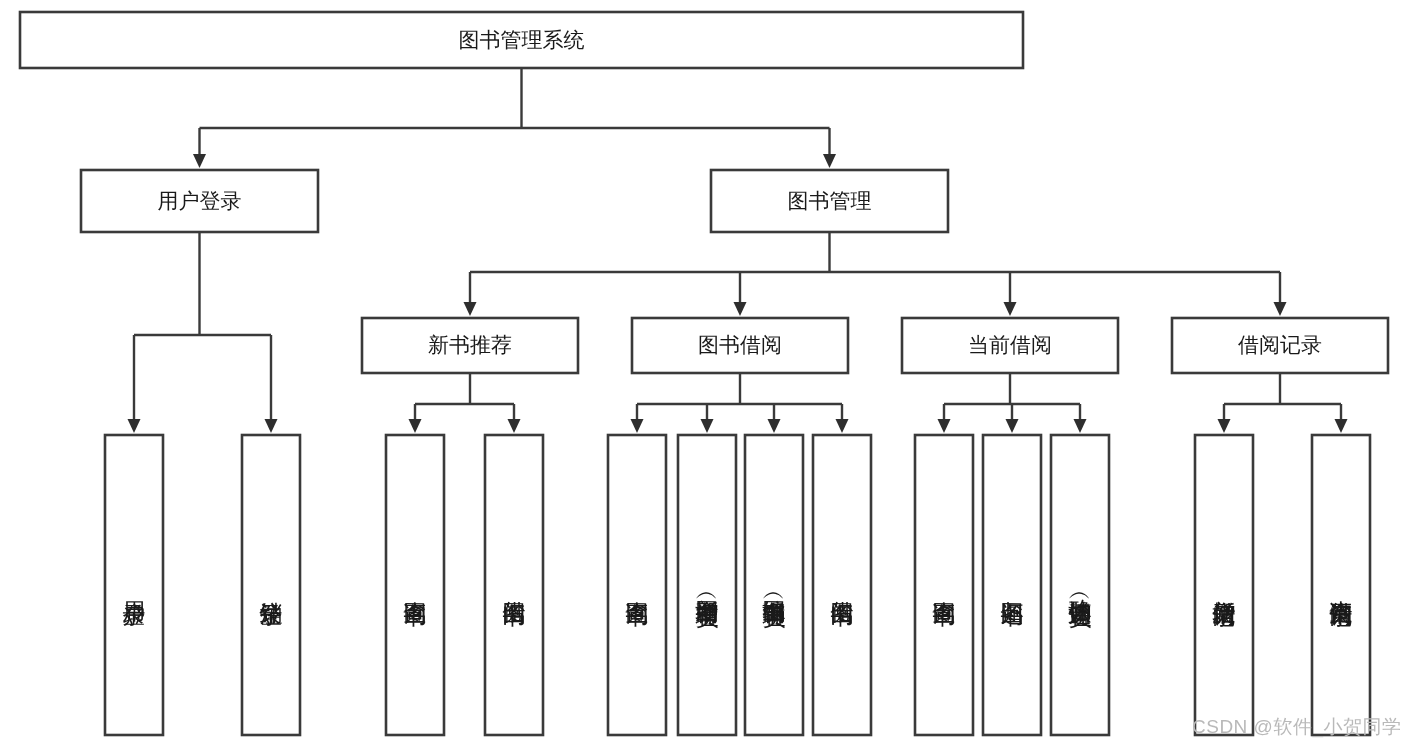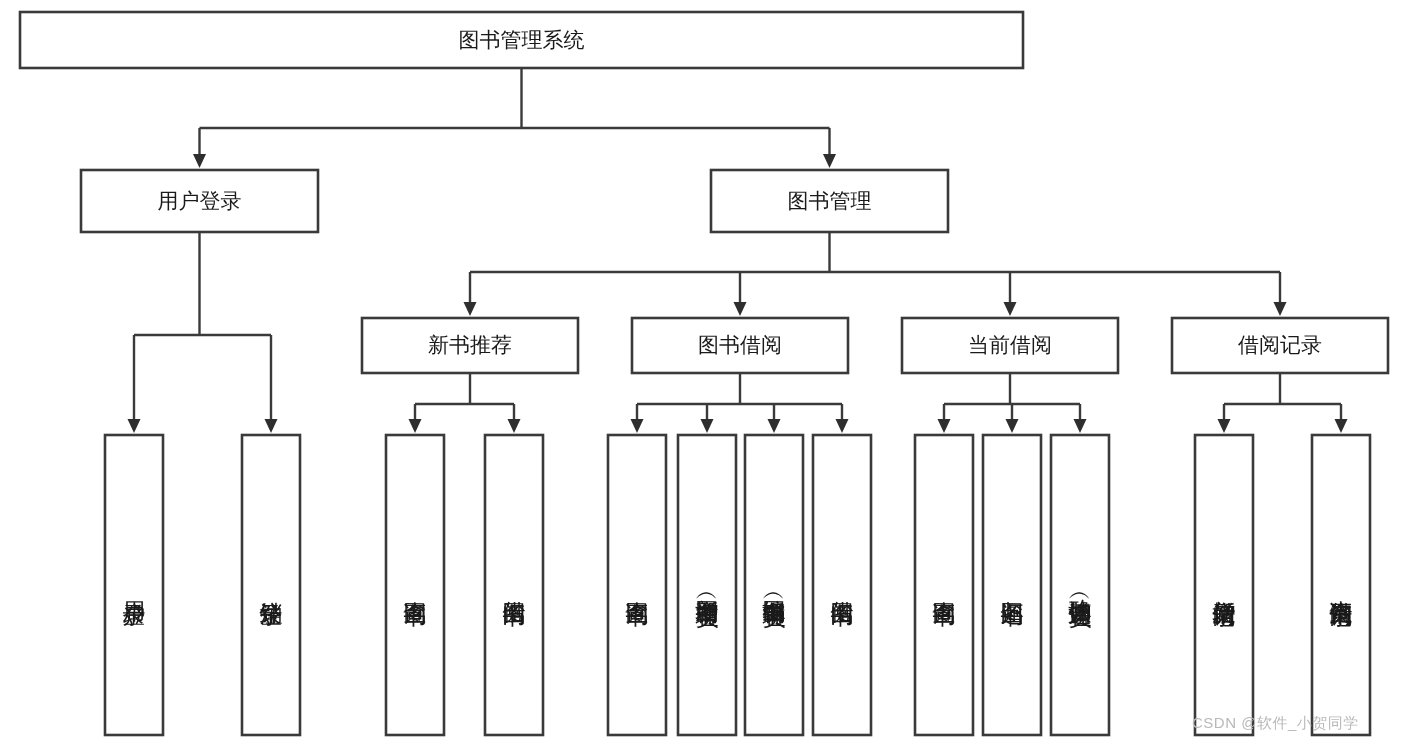--- a/index.html
+++ b/index.html
@@ -58,21 +58,21 @@
     display: flex;
     align-items: center;
     justify-content: center;
     white-space: nowrap;
     pointer-events: none;
     user-select: none;
   }
   .watermark {
     position: absolute;
     font-family: "Liberation Sans", "DejaVu Sans", sans-serif;
-    font-size: 15px;
+    font-size: 19px;
     color: #b9b9b9;
     white-space: nowrap;
     letter-spacing: 0.5px;
   }
 </style>
 </head>
 <body>
 
 <div id="canvas">
   <svg id="diagram" viewBox="0 0 1405 747">

